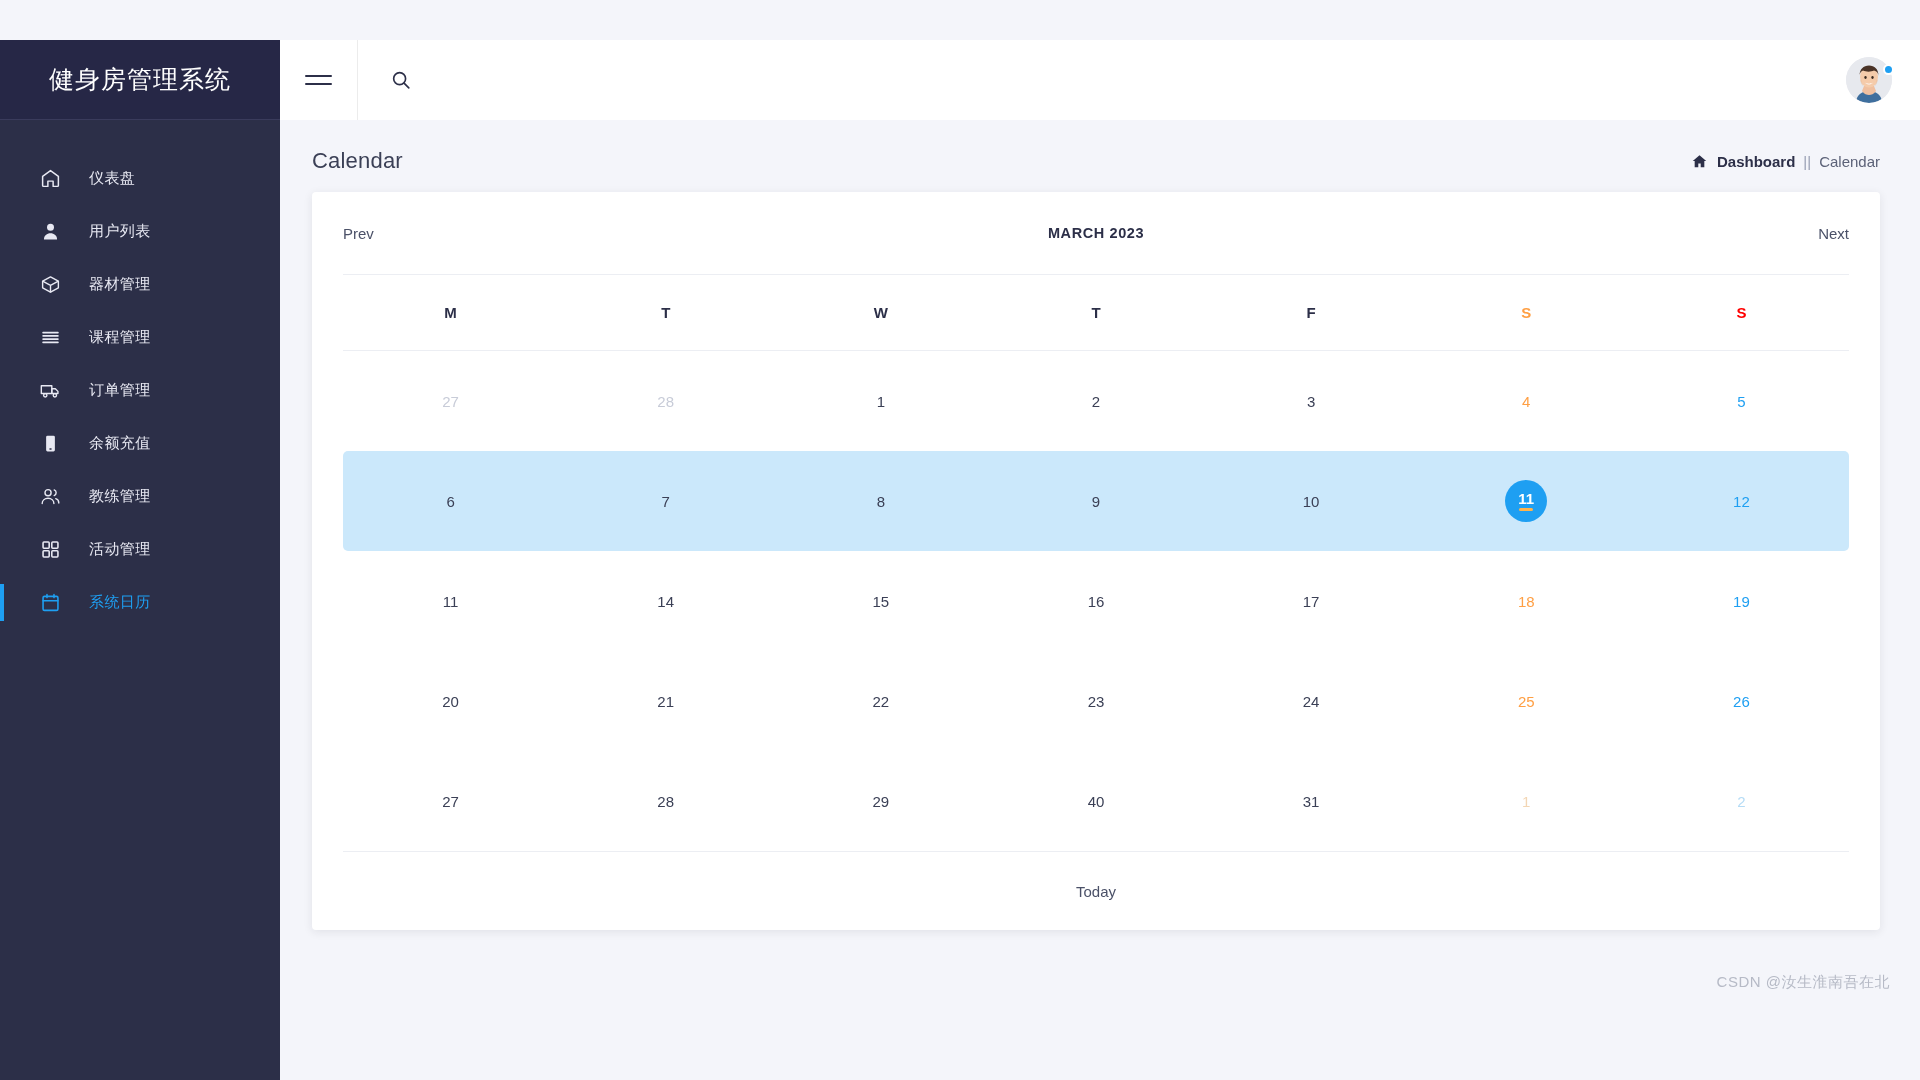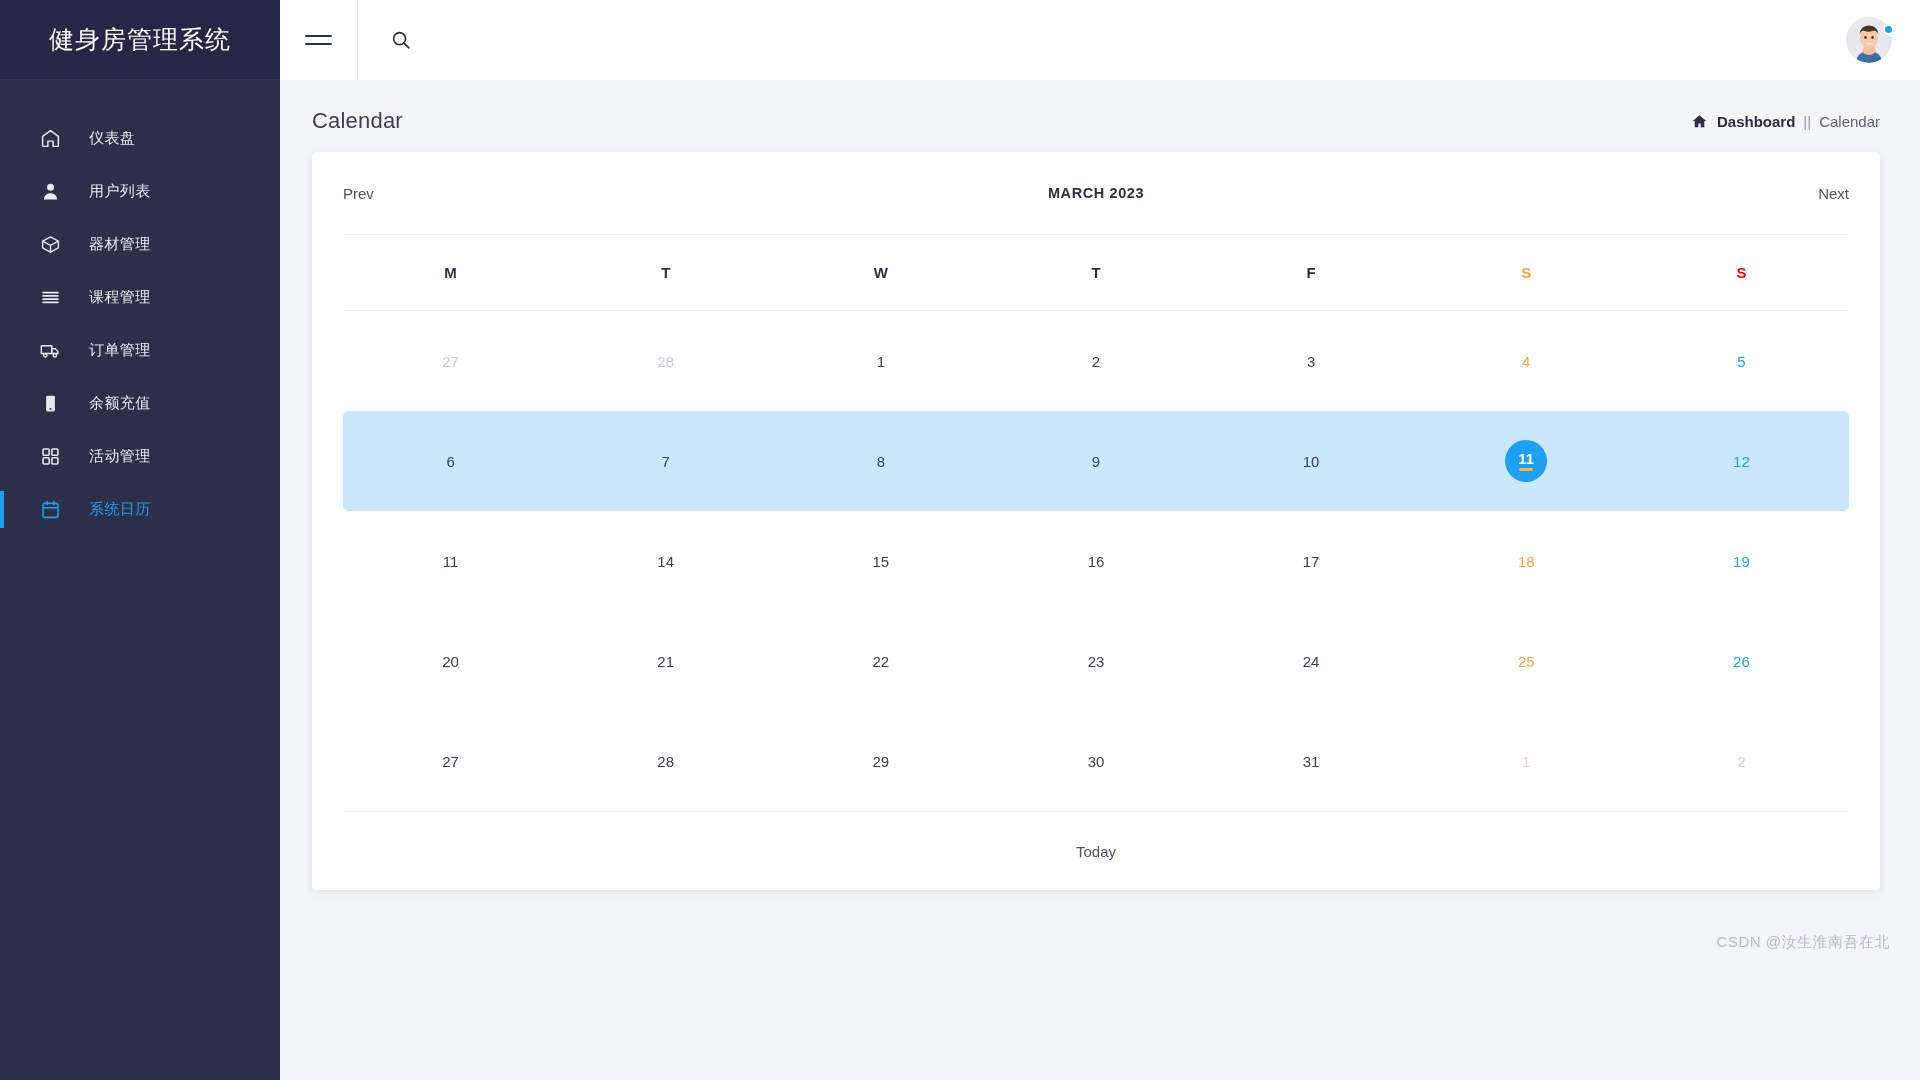--- a/index.html
+++ b/index.html
@@ -2,21 +2,21 @@
 <html><head>
 <meta charset="utf-8">
 <style>
   * { box-sizing: border-box; margin: 0; padding: 0; }
   html, body {
     width: 1920px; height: 1080px;
     font-family: "Liberation Sans", "DejaVu Sans", sans-serif;
     background: #f4f5fa;
     overflow: hidden;
   }
-  #app { display: flex; width: 1920px; height: 969px; position: relative; }
+  #app { display: flex; width: 1920px; height: 969px; position: relative; margin-top: 40px; }
 
   
   .sidebar {
     width: 280px; min-width: 280px; height: 1080px;
     background: #2c2f48;
     display: flex; flex-direction: column;
   }
   .sidebar-brand {
     height: 80px; min-height: 80px;
     background: #262746;
@@ -212,20 +212,30 @@
           <span class="nav-label">订单管理</span>
         </div>
         <div class="nav-item">
           <span class="nav-icon">
             <svg width="21" height="21" viewBox="0 0 24 24" fill="currentColor">
               <rect x="7" y="3" width="10" height="18" rx="1.6"></rect>
               <rect x="10.6" y="17.4" width="2.8" height="1.6" rx=".8" fill="#2c2f48"></rect>
             </svg>
           </span>
           <span class="nav-label">余额充值</span>
+        </div>
+        <div class="nav-item">
+          <span class="nav-icon">
+            <svg width="21" height="21" viewBox="0 0 24 24" fill="none" stroke="currentColor" stroke-width="1.6" stroke-linecap="round" stroke-linejoin="round">
+              <circle cx="9.2" cy="7.6" r="3.5"></circle>
+              <path d="M2.5 20c0-3.7 3-6 6.7-6s6.7 2.3 6.7 6"></path>
+              <path d="M16.2 4.5a3.4 3.4 0 0 1 0 6.4M18 14.4c2.2.6 3.5 2.4 3.5 5"></path>
+            </svg>
+          </span>
+          <span class="nav-label">教练管理</span>
         </div>
         <div class="nav-item">
           <span class="nav-icon">
             <svg width="21" height="21" viewBox="0 0 24 24" fill="none" stroke="currentColor" stroke-width="1.8">
               <rect x="3.5" y="3.5" width="7" height="7" rx="1"></rect>
               <rect x="13.5" y="3.5" width="7" height="7" rx="1"></rect>
               <rect x="3.5" y="13.5" width="7" height="7" rx="1"></rect>
               <rect x="13.5" y="13.5" width="7" height="7" rx="1"></rect>
             </svg>
           </span>
@@ -356,21 +366,21 @@
               <div class="cal-cell">22</div>
               <div class="cal-cell">23</div>
               <div class="cal-cell">24</div>
               <div class="cal-cell sat">25</div>
               <div class="cal-cell sun">26</div>
             </div>
             <div class="cal-row cal-week">
               <div class="cal-cell">27</div>
               <div class="cal-cell">28</div>
               <div class="cal-cell">29</div>
-              <div class="cal-cell">30</div>
+              <div class="cal-cell">40</div>
               <div class="cal-cell">31</div>
               <div class="cal-cell sat muted">1</div>
               <div class="cal-cell sun muted">2</div>
             </div>
           </div>
       </div>
 
       <div class="cal-divider"></div>
       <div class="cal-footer">Today</div>
     </section>

